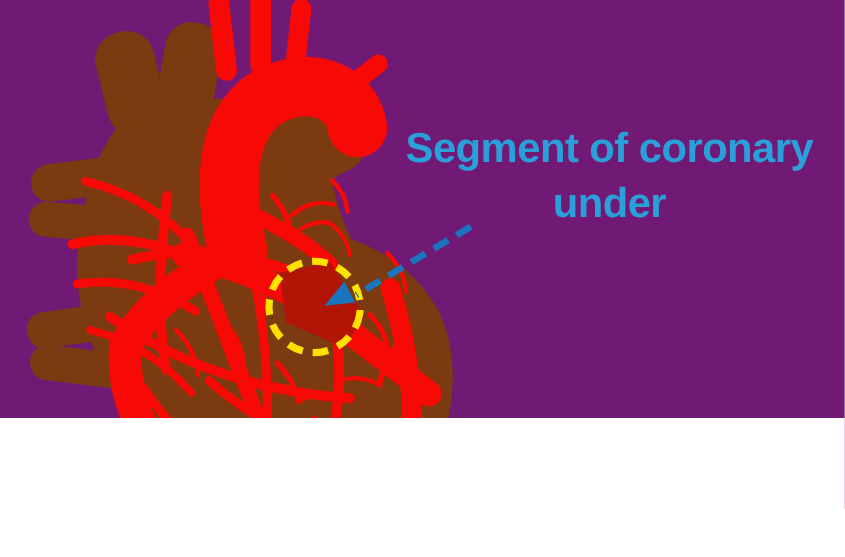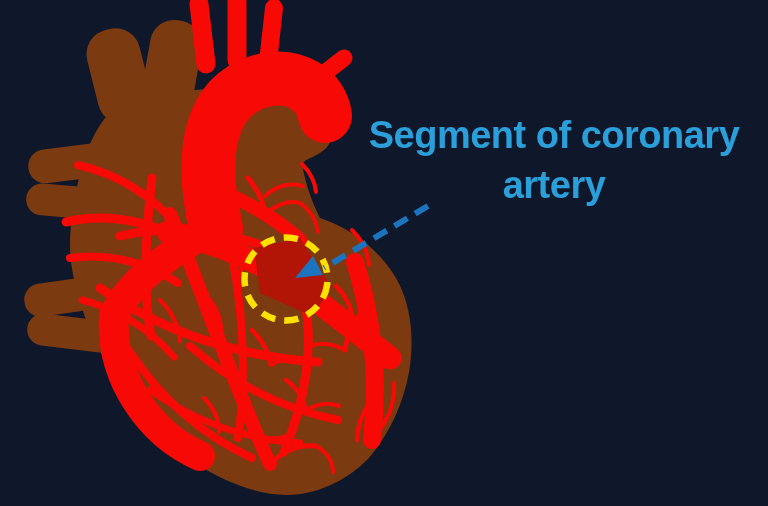--- a/index.html
+++ b/index.html
@@ -3,22 +3,22 @@
 <meta charset="utf-8">
 <style>
   html, body {
     margin: 0;
     padding: 0;
     background: #ffffff;
   }
   .stage {
     position: relative;
     width: 768px;
-    height: 506px;
-    background: #0f172a;
+    height: 380px;
+    background: #701a75;
     overflow: hidden;
     font-family: "Liberation Sans", "DejaVu Sans", sans-serif;
   }
   .diagram-svg {
     position: absolute;
     left: 0;
     top: 0;
     width: 768px;
     height: 506px;
   }
@@ -132,16 +132,16 @@
     <circle cx="286" cy="279" r="41.5" fill="none" stroke-width="6.5" stroke-dasharray="14.2 9.2" transform="rotate(8 286 279)" stroke="#FFE100"></circle>
 
     <g>
       <path fill="none" stroke-width="6" stroke-dasharray="15 9" d="M 428,206 L 324,268" stroke="#1C74BE"></path>
       <polygon points="295,278 313,256 323,275" fill="#1C74BE"></polygon>
     </g>
   </svg>
 
   <div class="annotation-label">
     <span>Segment of coronary</span>
-    <span>artery</span>
+    <span>under</span>
   </div>
 
 </div>
 
 </body></html>

